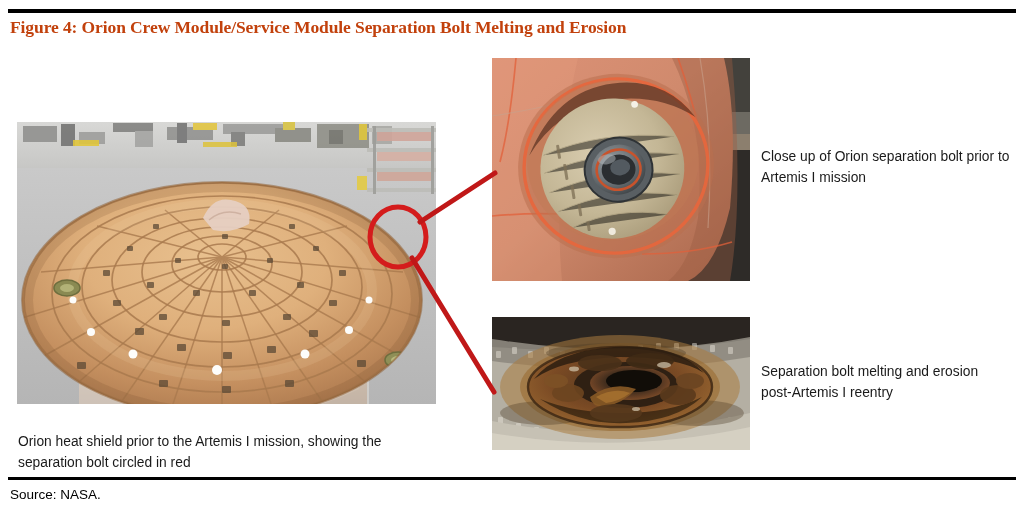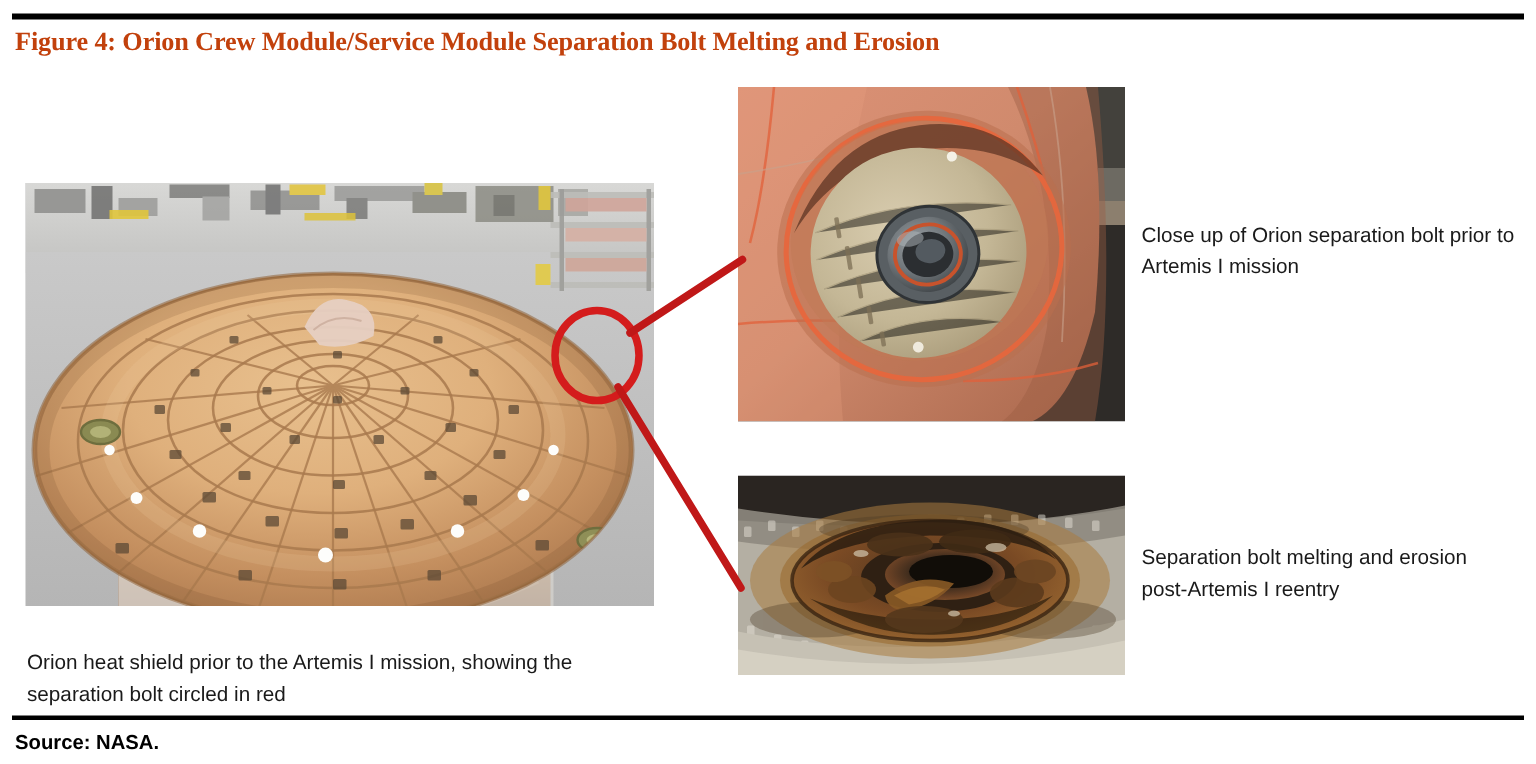--- a/index.html
+++ b/index.html
@@ -49,21 +49,20 @@
   }
 
   
   .source-line {
     position: absolute;
     left: 10px;
     top: 486px;
     font-size: 13.5px;
     line-height: 17px;
     color: #000000;
-    font-weight: bold;
   }
 
   
   .caption {
     position: absolute;
     font-size: 13.8px;
     line-height: 21px;
     color: #1a1a1a;
   }
   .caption-left  { left: 18px;  top: 411px; width: 420px; margin-top: 20px; }

